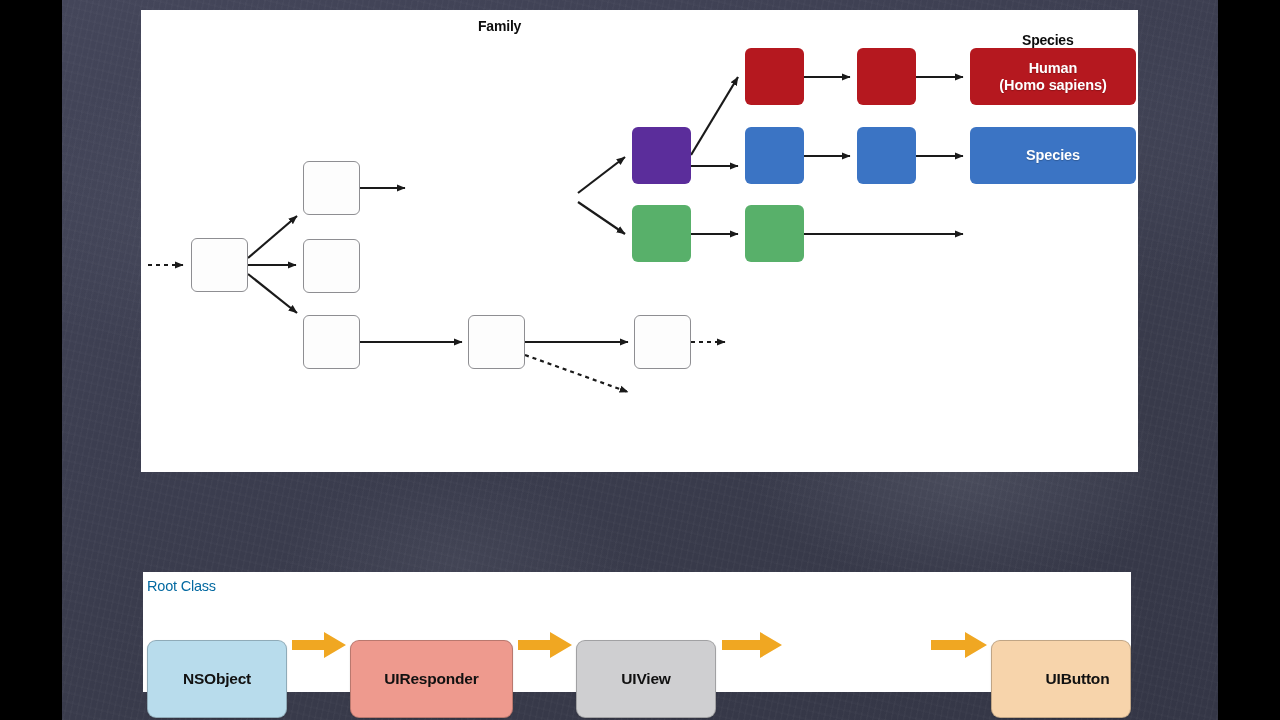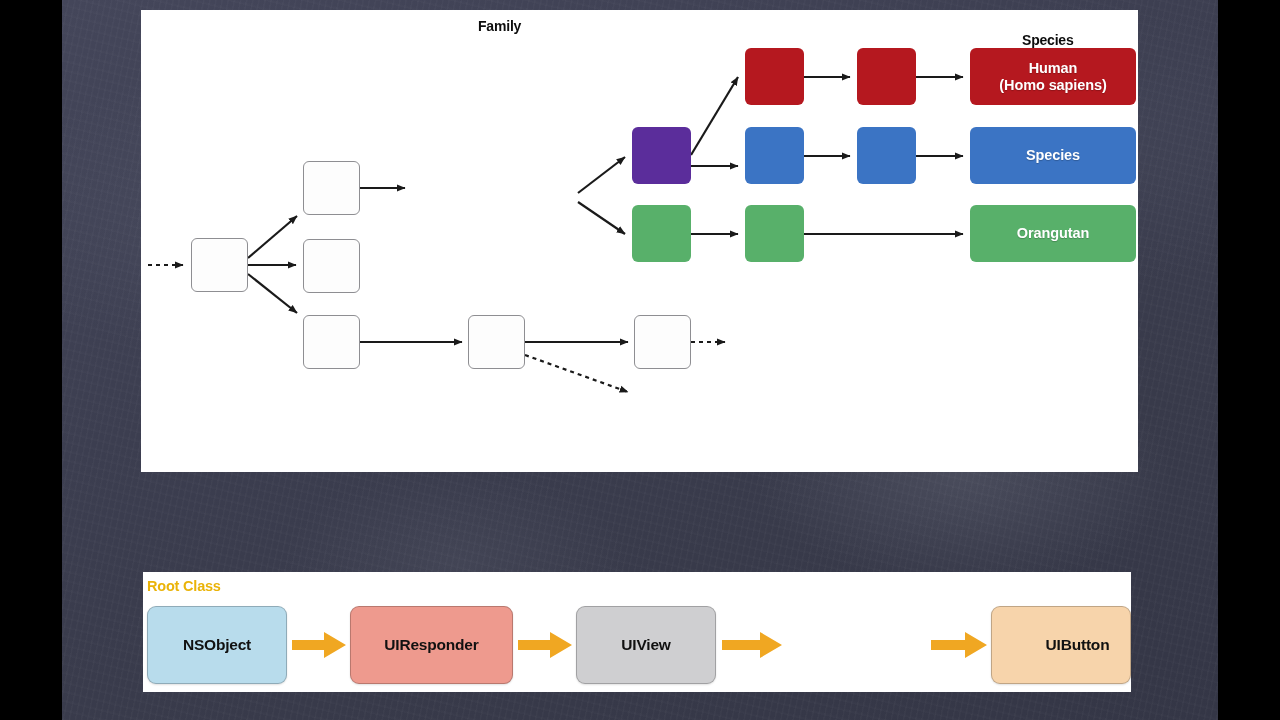--- a/index.html
+++ b/index.html
@@ -97,39 +97,40 @@
     width: 988px;
     height: 120px;
     background: #ffffff;
     overflow: hidden;
   }
   #root-class-label {
     position: absolute;
     left: 147px;
     top: 578px;
     font-size: 14.5px;
-    font-weight: bold;
-    color: #eab308;
+    font-weight: normal;
+    color: #0369a1;
     letter-spacing: -0.2px;
     white-space: nowrap;
     z-index: 5;
   }
   .cnode {
     position: absolute;
     box-sizing: border-box;
     border-radius: 9px;
     border: 1px solid rgba(0,0,0,0.22);
     display: flex;
     align-items: center;
     justify-content: center;
     font-size: 15.5px;
     font-weight: bold;
     color: #111111;
     letter-spacing: -0.2px;
     box-shadow: 0 1px 2px rgba(0,0,0,0.12);
+    margin-top: 34px;
   }
   .arrow-orange {
     position: absolute;
     height: 30px;
   }
 </style>
 </head>
 <body>
 
 <div id="stage">
@@ -193,21 +194,20 @@
     <div class="tnode filled" style="left:716px; top:38px;  width:59px; height:57px; background:#b5181f;"></div>
     <div class="tnode filled" style="left:829px; top:38px;  width:166px; height:57px; background:#b5181f; white-space:pre-line;">Human
 (Homo sapiens)</div>
 
     <div class="tnode filled" style="left:604px; top:117px; width:59px; height:57px; background:#3b74c4;"></div>
     <div class="tnode filled" style="left:716px; top:117px; width:59px; height:57px; background:#3b74c4;"></div>
     <div class="tnode filled" style="left:829px; top:117px; width:166px; height:57px; background:#3b74c4;">Species</div>
 
     <div class="tnode filled" style="left:491px; top:195px; width:59px; height:57px; background:#58b06a;"></div>
     <div class="tnode filled" style="left:604px; top:195px; width:59px; height:57px; background:#58b06a;"></div>
-    <div class="tnode filled" style="left:829px; top:195px; width:166px; height:57px; background:#58b06a;">Orangutan</div>
   </div>
 
   <div id="hierarchy-panel"></div>
 
   <div id="root-class-label">Root Class</div>
 
   <div class="cnode" style="left:147px; top:606px; width:140px; height:78px; background:#b8dcec;">NSObject</div>
   <div class="cnode" style="left:576px; top:606px; width:140px; height:78px; background:#cfcfd1;">UIView</div>
   <div class="cnode" style="left:350px; top:606px; width:163px; height:78px; background:#ee9a8e;">UIResponder</div>
   <div class="cnode" style="left:991px; top:606px; width:140px; height:78px; background:#f7d4ab;padding-left:33px;">UIButton</div>

